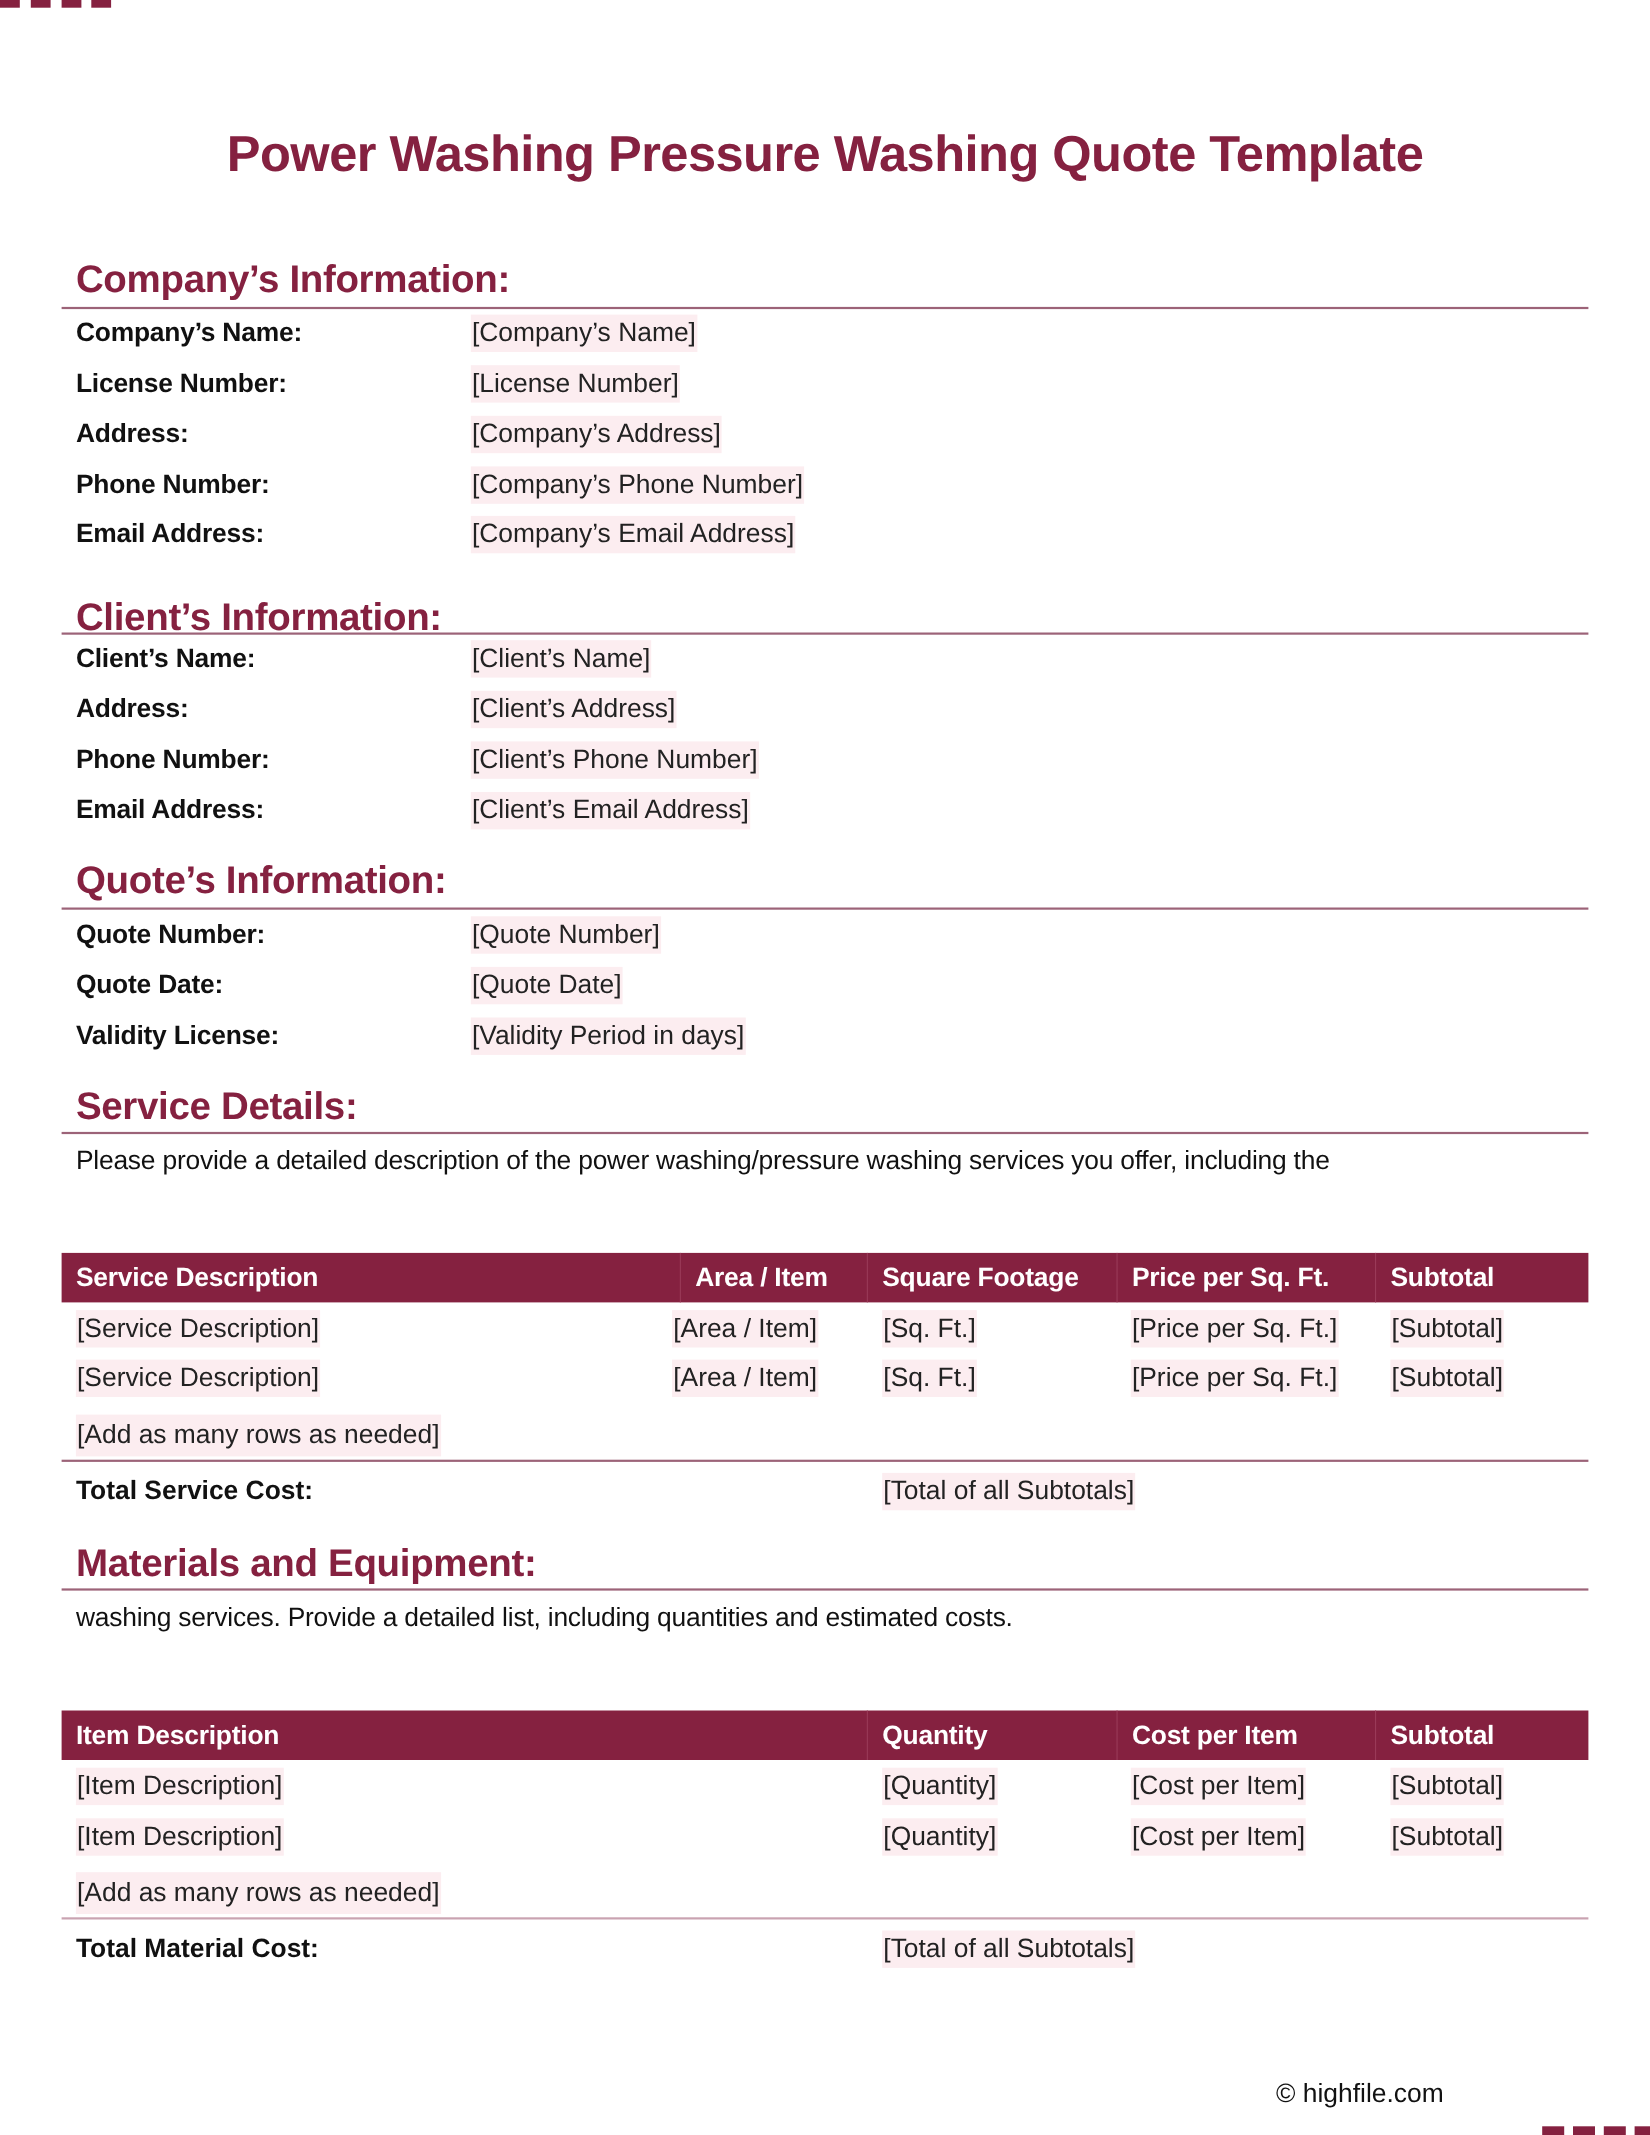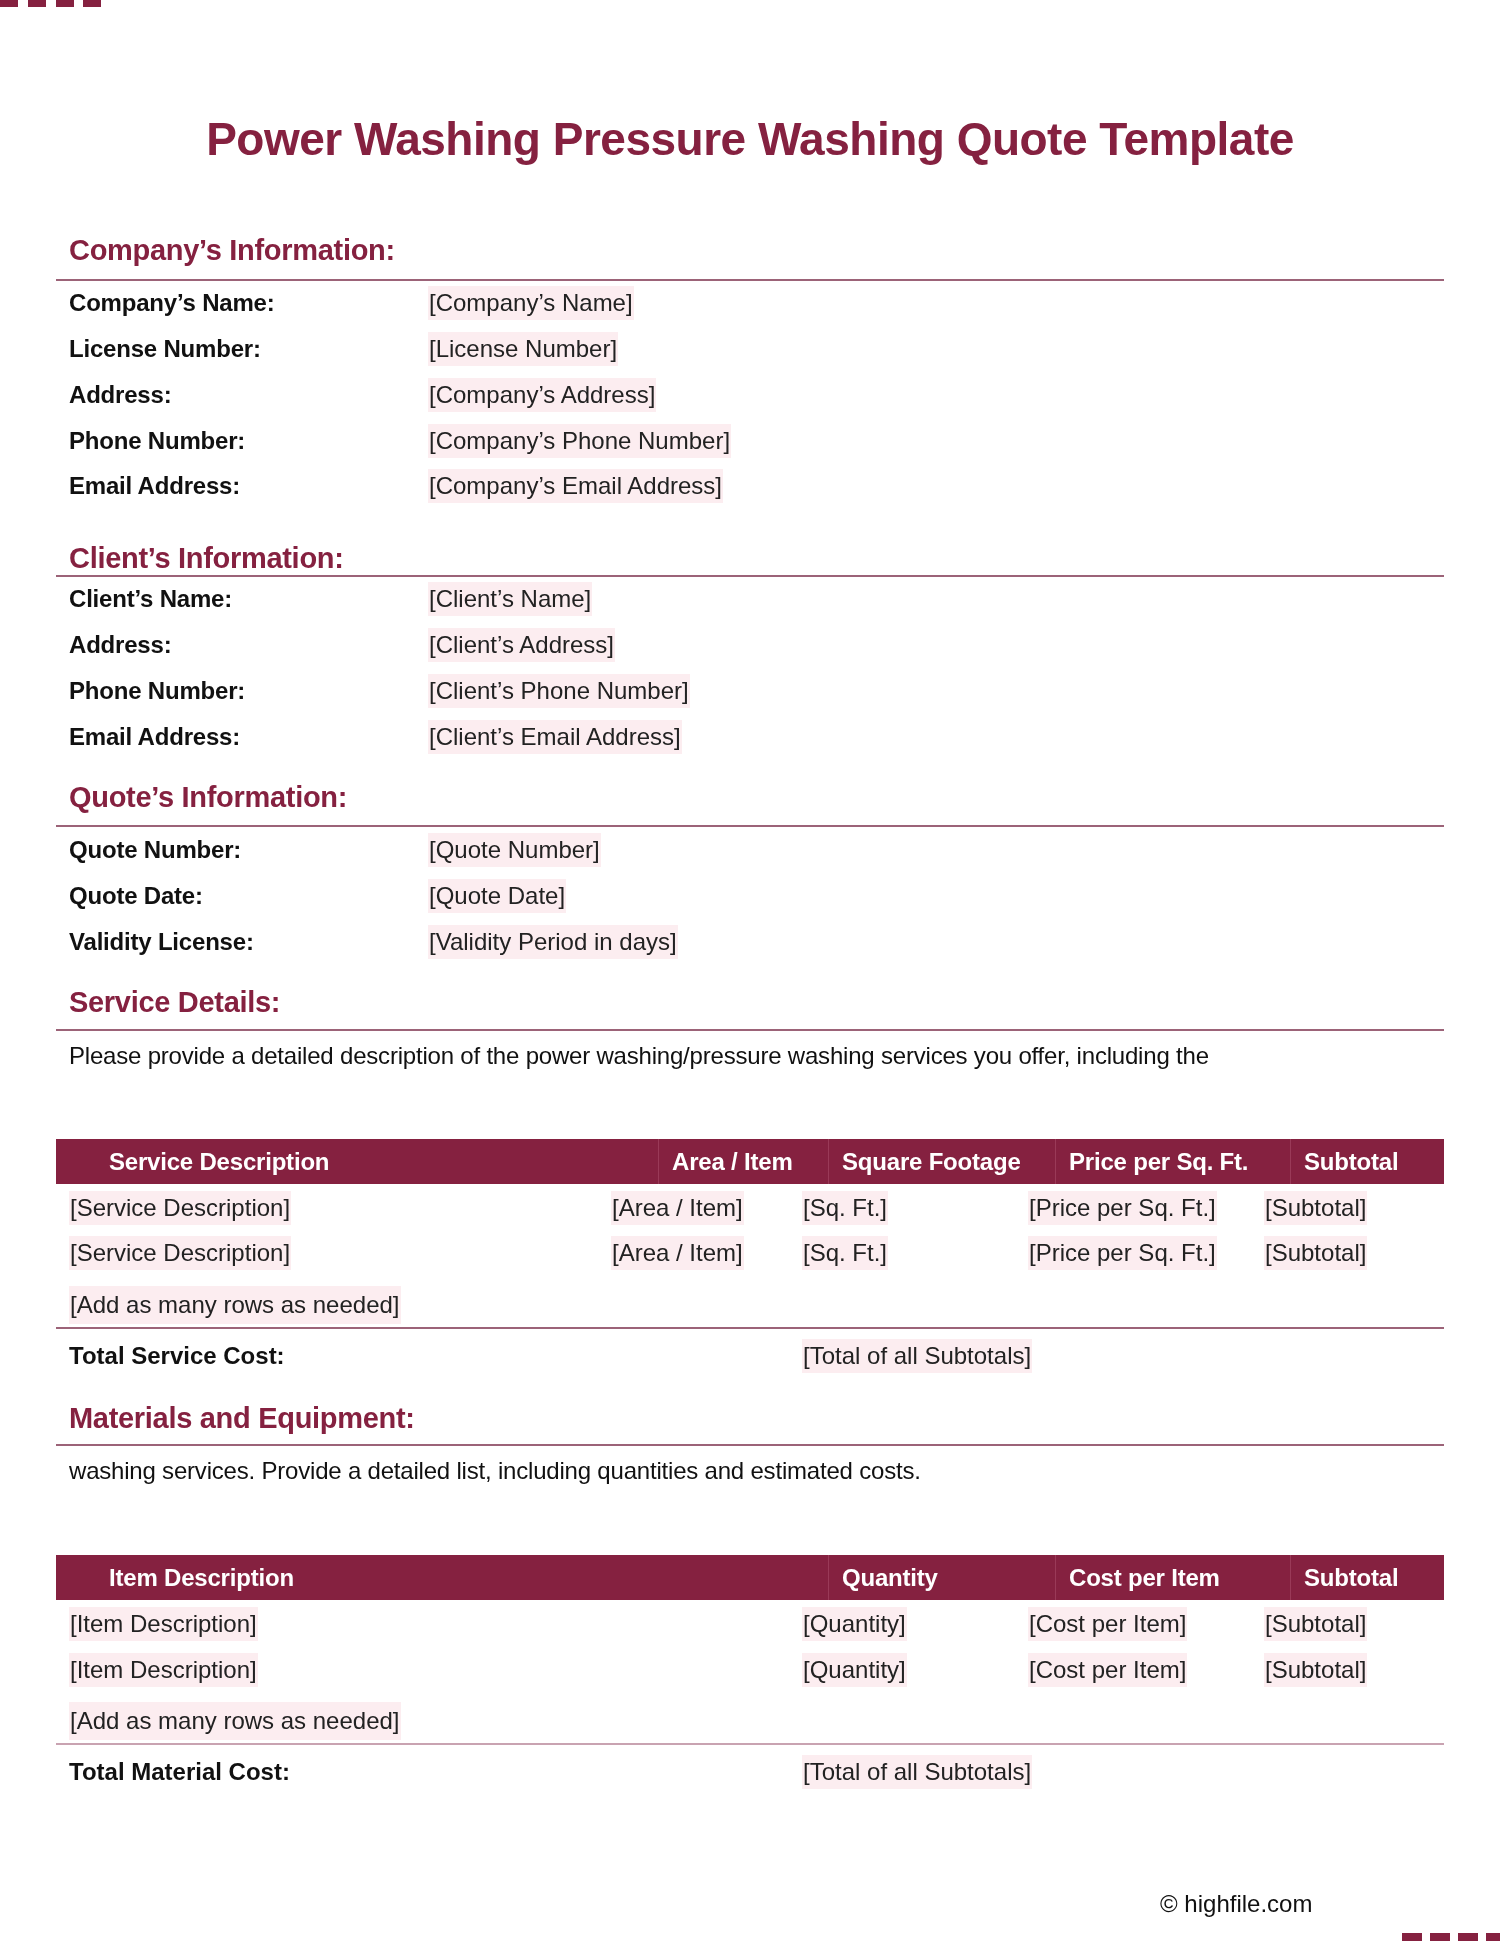--- a/index.html
+++ b/index.html
@@ -1,27 +1,27 @@
 <!DOCTYPE html>
 <html><head>
 <meta charset="utf-8">
 <style>
   * { box-sizing: border-box; margin: 0; padding: 0; }
   html, body { width: 1500px; height: 1941px; background: #ffffff; }
   body { position: relative; font-family: "Liberation Sans", "DejaVu Sans", sans-serif; color: #111; overflow: hidden; }
   .sq { position: absolute; background: #852140; height: 7px; width: 18px; }
   .title { position: absolute; left: 0; width: 1500px; top: 112px; text-align: center; font-size: 46px; font-weight: bold; color: #852140; letter-spacing: -0.5px; }
-  .sec-head { position: absolute; left: 69px; font-size: 29px; font-weight: bold; color: #852140; letter-spacing: -0.3px; }
+  .sec-head { position: absolute; left: 69px; font-size: 35px; font-weight: bold; color: #852140; letter-spacing: -0.3px; }
   .rule { position: absolute; left: 56px; width: 1388px; height: 2px; background: #9c6378; }
   .row { position: absolute; left: 69px; height: 34px; width: 1360px; font-size: 24px; line-height: 34px; }
   .label { position: absolute; left: 0; font-weight: bold; color: #111; letter-spacing: -0.2px; }
   .val { position: absolute; left: 359px; background: #fcedf0; padding: 0 1px; color: #222; }
   .para { position: absolute; left: 69px; width: 1370px; font-size: 24px; line-height: 41px; color: #111; letter-spacing: -0.2px; }
   .thead { position: absolute; left: 56px; width: 1388px; height: 45px; background: #852140; }
-  .th { position: absolute; top: 0; height: 45px; line-height: 45px; color: #fff; font-weight: bold; font-size: 24px; padding-left: 13px; border-left: 1px solid #9a3a58; letter-spacing: -0.2px; margin-left: 40px; }
+  .th { position: absolute; top: 0; height: 45px; line-height: 45px; color: #fff; font-weight: bold; font-size: 24px; padding-left: 13px; border-left: 1px solid #9a3a58; letter-spacing: -0.2px; }
   .th.first { border-left: none; }
   .cell { position: absolute; font-size: 24px; line-height: 34px; height: 34px; background: #fcedf0; color: #222; padding: 0 1px; white-space: nowrap; }
   .cell-bold { position: absolute; font-size: 24px; line-height: 34px; font-weight: bold; color: #111; }
   .footer { position: absolute; left: 1160px; top: 1858px; font-size: 24px; color: #111; margin-top: 32px; }
 </style>
 </head>
 <body>
 
 <div>
   <div class="sq" style="left:0;top:0;"></div>

